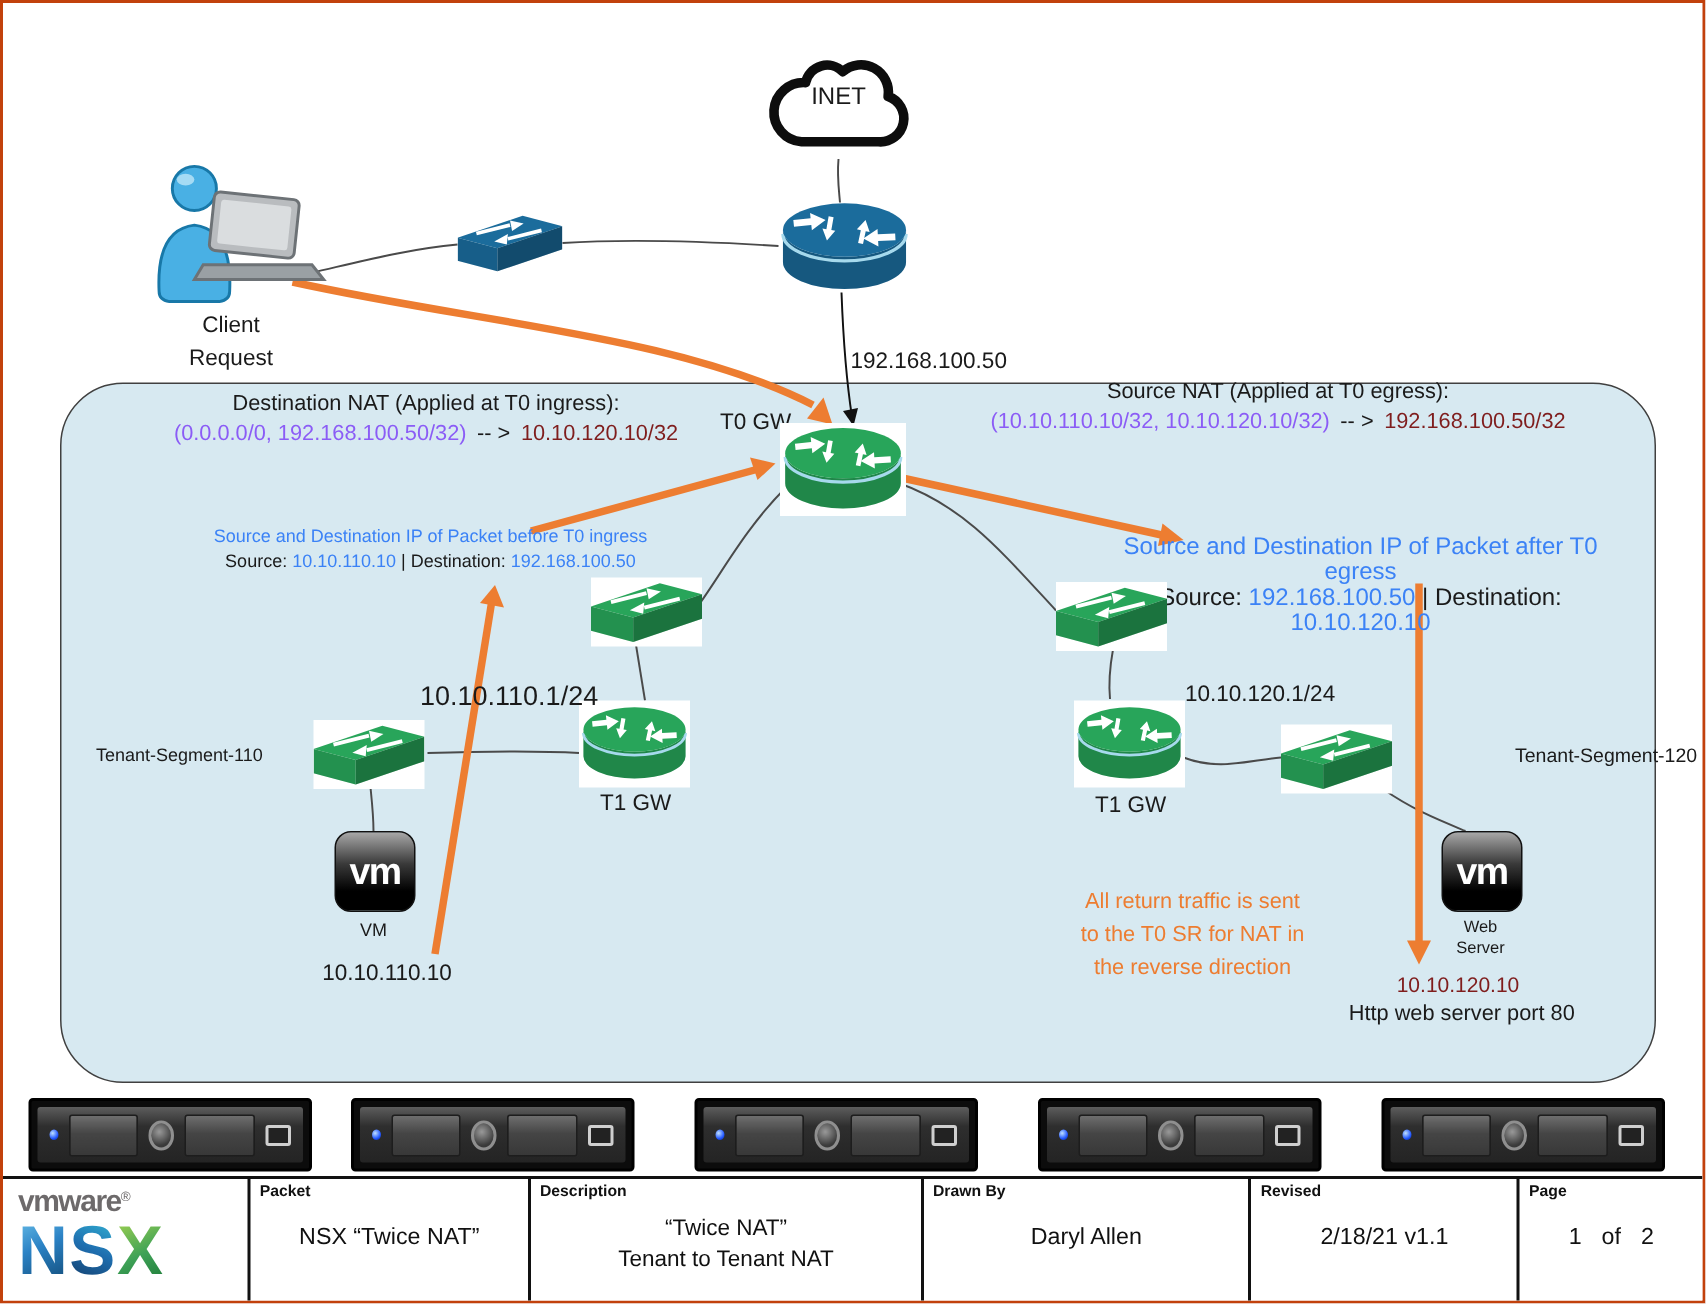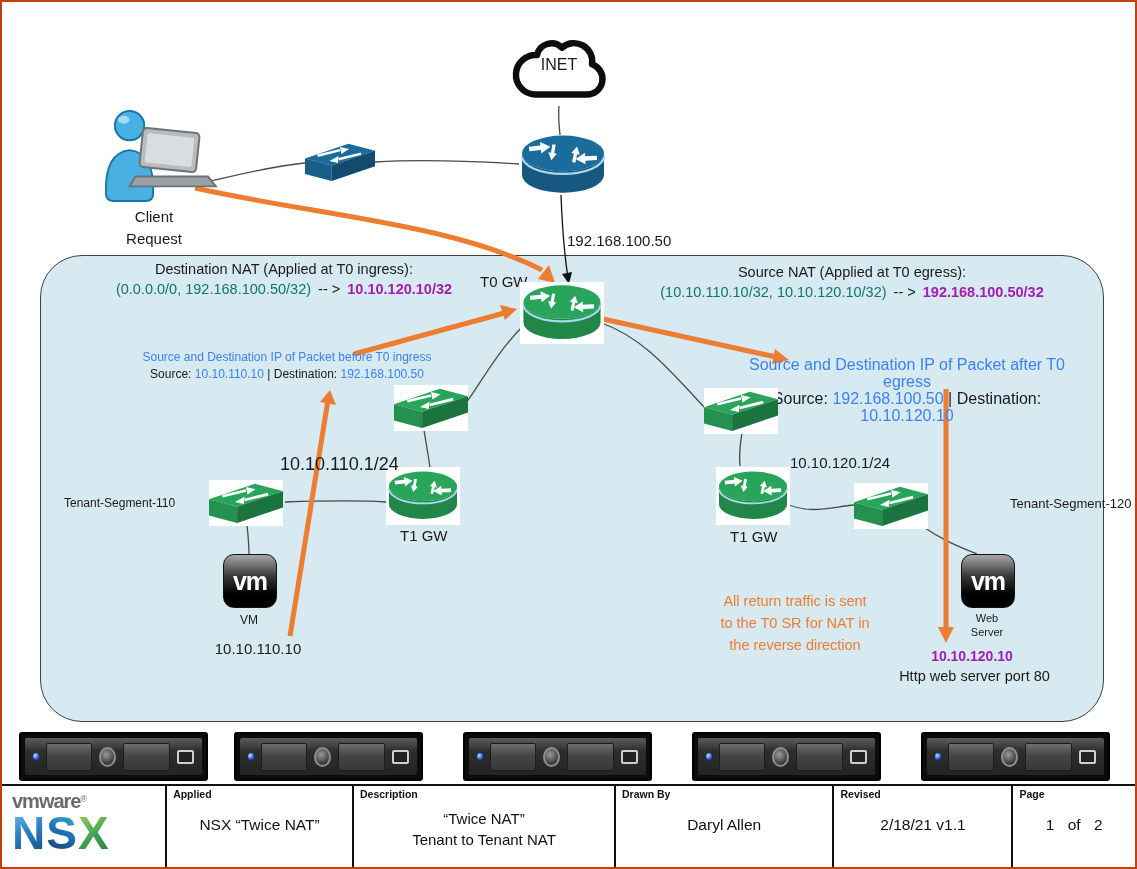--- a/index.html
+++ b/index.html
@@ -1,22 +1,22 @@
 <!DOCTYPE html>
 <html><head>
 <meta charset="utf-8">
 <style>
   html,body{margin:0;padding:0;background:#fff;}
   .canvas{position:relative;width:1137px;height:869px;background:#fff;
           font-family:"Liberation Sans",sans-serif;color:#1a1a1a;
           border:2px solid #c2410c;box-sizing:border-box;overflow:hidden;}
   .txt{position:absolute;color:#1a1a1a;white-space:nowrap;}
   .ctr{text-align:center;}
-  .purple{color:#0f766e;}
-  .grn{color:#a21caf;font-weight:bold;}
+  .purple{color:#8b5cf6;}
+  .grn{color:#7f1d1d;}
   .red{color:#3b82f6;}
   .org{color:#ED7D31;}
   .bluebox{position:absolute;left:38px;top:253px;width:1062px;height:465px;
            background:#D7E9F1;border:1.5px solid #404040;border-radius:42px;}
   .wires{position:absolute;left:0;top:0;width:1137px;height:869px;pointer-events:none;}
   .dev{position:absolute;}
   .plate{background:#fff;}
   .vmicon{position:absolute;width:52px;height:52px;border-radius:11px;
           background:linear-gradient(180deg,#a8a8a8 0%,#3a3a3a 40%,#000 75%);
           border:1px solid #111;color:#fff;font-weight:bold;font-size:25px;
@@ -157,21 +157,21 @@
 
   <div class="txt ctr" style="left:62px;top:257px;width:440px;font-size:14.5px;line-height:20px;white-space:normal;">
     <div>Destination NAT (Applied at T0 ingress):</div>
     <div>
       <span class="purple">(0.0.0.0/0, 192.168.100.50/32)</span>
       <span style="margin:0 3px;">-- &gt;</span>
       <span class="grn">10.10.120.10/32</span>
     </div>
   </div>
 
-  <div class="txt ctr" style="left:610px;top:260px;width:480px;font-size:14.5px;line-height:20px;white-space:normal;">
+  <div class="txt ctr" style="left:610px;top:249px;width:480px;font-size:14.5px;line-height:20px;white-space:normal;">
     <div>Source NAT (Applied at T0 egress):</div>
     <div>
       <span class="purple">(10.10.110.10/32, 10.10.120.10/32)</span>
       <span style="margin:0 3px;">-- &gt;</span>
       <span class="grn">192.168.100.50/32</span>
     </div>
   </div>
 
   <div class="txt" style="left:478px;top:271px;font-size:15px;">T0 GW</div>
 
@@ -299,21 +299,21 @@
       <div class="logo-wrap">
         <div>
           <span class="logo-brand">vmware</span><span class="logo-reg">®</span>
         </div>
         <div class="logo-nsx">
           <span class="nsx-n">N</span><span class="nsx-s">S</span><span class="nsx-x">X</span>
         </div>
       </div>
     </div>
     <div class="tb-cell" style="width:189px;">
-      <div class="tb-label">Applied</div>
+      <div class="tb-label">Packet</div>
       <div class="tb-value">NSX “Twice NAT”</div>
     </div>
     <div class="tb-cell" style="width:265px;">
       <div class="tb-label">Description</div>
       <div class="tb-value" style="top:22px;font-size:15px;line-height:21px;">
         <div>“Twice NAT”</div>
         <div>Tenant to Tenant NAT</div>
       </div>
     </div>
     <div class="tb-cell" style="width:221px;">

